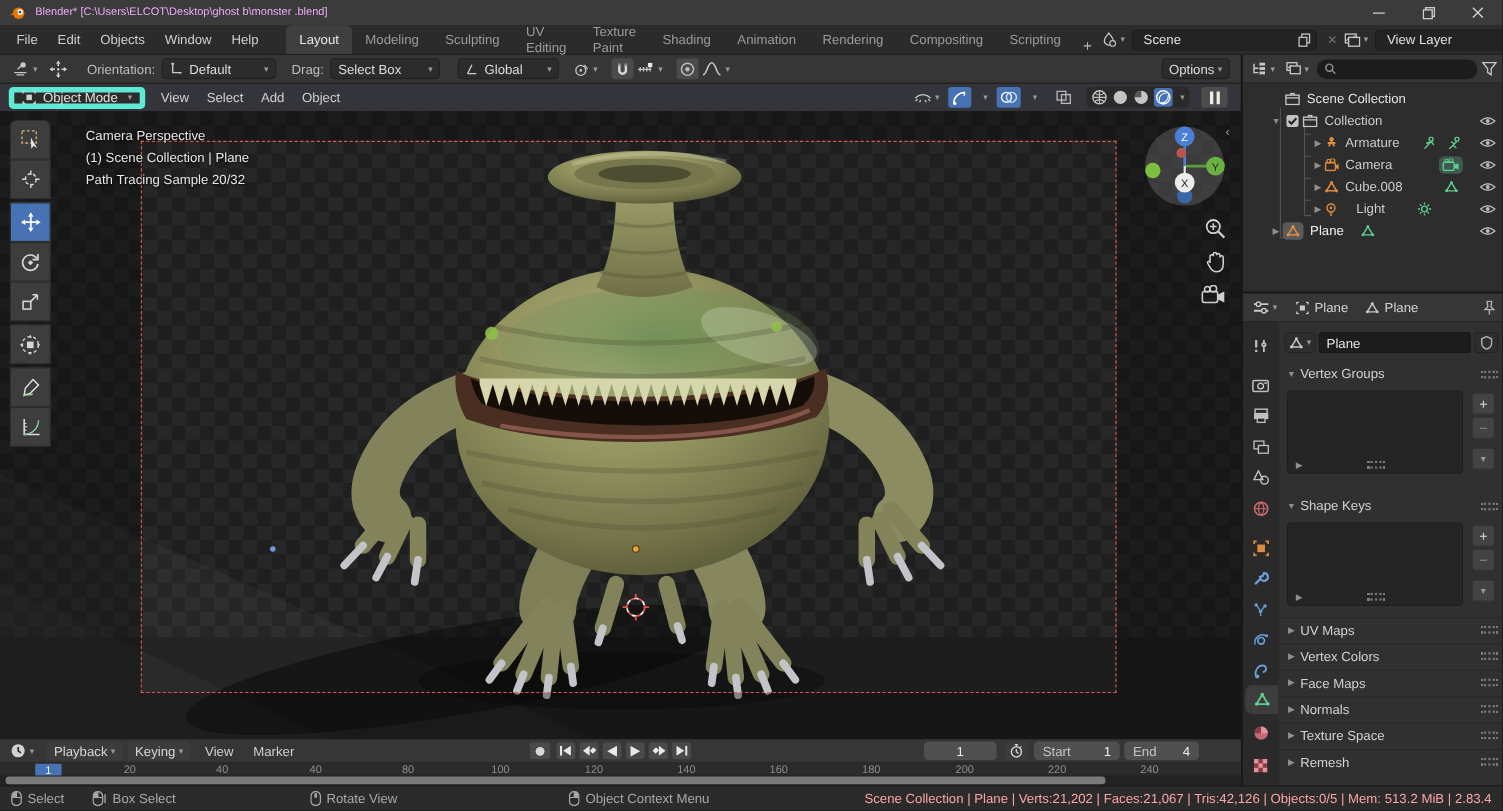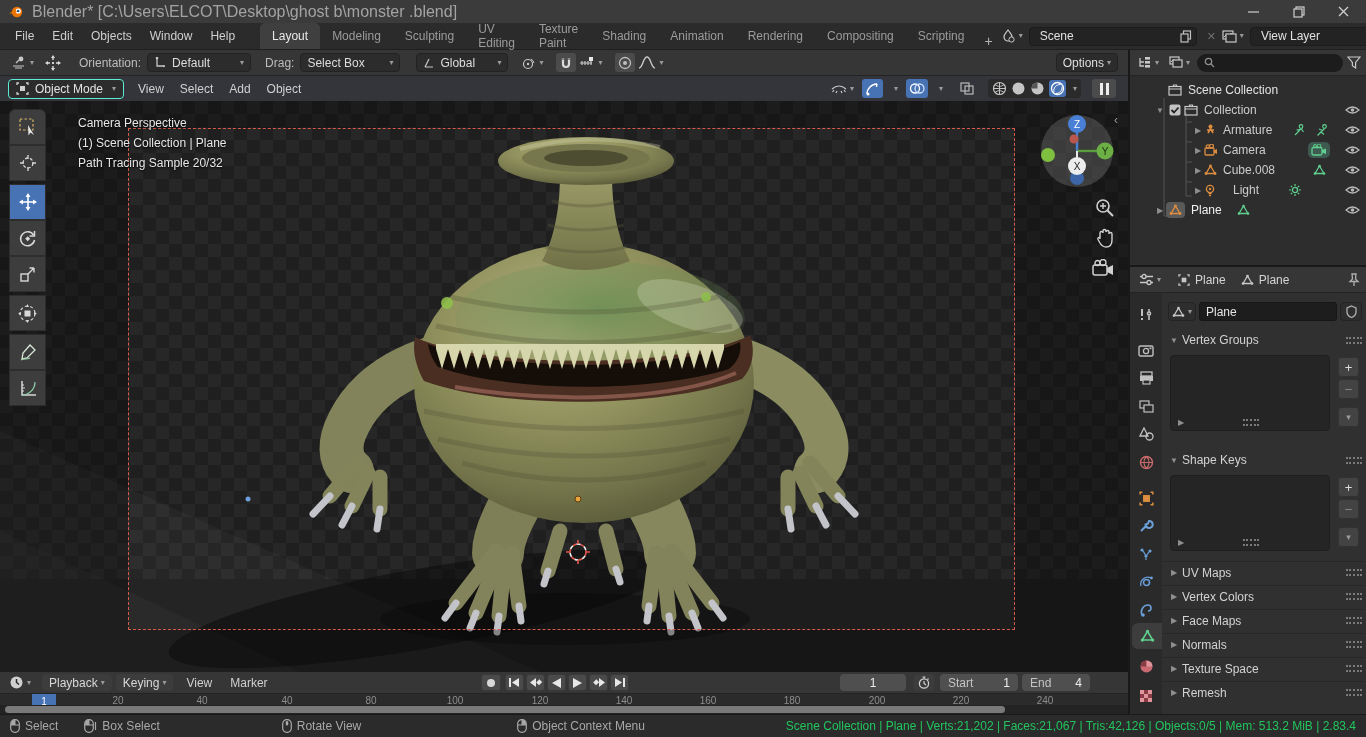--- a/index.html
+++ b/index.html
@@ -6,21 +6,21 @@
 html,body{background:#111}
 .app{position:relative;width:1366px;height:737px;overflow:hidden;background:#2b2b2b;
   font-family:"Liberation Sans",sans-serif;font-size:12px;color:#d4d4d4;-webkit-font-smoothing:antialiased}
 .abs{position:absolute}
 .flex{display:flex;align-items:center}
 .chev{font-size:8px;color:#9a9a9a;margin-left:3px;line-height:1}
 svg{display:block}
 
 
 .titlebar{left:0;top:0;width:1366px;height:23px;background:#3b3b3b;display:flex;align-items:center;padding-left:8px}
-.titlebar .title{color:#a3a3a3;font-size:16px;margin-left:8px}
+.titlebar .title{color:#f0abfc;font-size:10px;margin-left:8px}
 .wincontrols{margin-left:auto;display:flex;height:100%}
 .winbtn{width:45px;height:100%;display:flex;align-items:center;justify-content:center;color:#cfcfcf}
 
 
 .topbar{left:0;top:23px;width:1366px;height:27px;background:#2b2b2b;border-bottom:1px solid #1f1f1f;display:flex;align-items:center;padding:0 6px}
 .menu-item{padding:0 9px;color:#cfcfcf}
 .wstabs{display:flex;align-items:flex-end;height:100%;margin-left:16px}
 .wstab{padding:5px 12px;color:#9b9b9b;height:100%;display:flex;align-items:center}
 .wstab.active{background:#3f3f3f;color:#e8e8e8;border-radius:5px 5px 0 0}
 .plus-tab{color:#b5b5b5;padding:0 8px;font-size:14px}
@@ -32,21 +32,21 @@
 .toolsettings{left:0;top:50px;width:1128px;height:26px;background:#363636;border-bottom:1px solid #232323;display:flex;align-items:center;padding:0 8px}
 .ts-label{color:#bdbdbd;margin:0 6px 0 14px}
 .dd{display:flex;align-items:center;background:#2c2c2c;border:1px solid #222;border-radius:4px;height:19px;padding:0 6px;color:#ddd;white-space:nowrap}
 .iconbtn{display:flex;align-items:center;justify-content:center;height:19px;padding:0 3px;border-radius:3px}
 .tgl{background:#4b4b4b}
 
 
 .viewport{left:0;top:76px;width:1128px;height:596px;background:#1d1d1d;overflow:hidden}
 .vp-header{position:absolute;left:0;top:0;width:100%;height:25px;background:#33353a;display:flex;align-items:center;padding:0 8px;z-index:30}
 .vp-menu{color:#d0d0d0;margin:0 8px}
-.modechip{display:flex;align-items:center;background:#2c2c2c;border:1px solid #5eead4;border-radius:4px;height:20px;padding:0 7px;color:#e2e2e2}
+.modechip{display:flex;align-items:center;background:#2c2c2c;border:5px solid #5eead4;border-radius:4px;height:20px;padding:0 7px;color:#e2e2e2}
 .vp-body{position:absolute;left:0;top:25px;width:1128px;height:478px;
   background:repeating-conic-gradient(#272727 0% 25%, #1f1f1f 0% 50%) 0 0/26px 26px}
 .cam-frame{position:absolute;left:128px;top:27px;width:887px;height:502px;
   border:1px dashed #d85a4c;box-shadow:0 0 0 2000px rgba(8,8,8,.34);z-index:5}
 .vp-overlay-text{position:absolute;left:78px;top:12px;z-index:20;color:#e8e8e8;line-height:20px;text-shadow:0 1px 2px #000}
 .toolbar{position:absolute;left:9px;top:8px;z-index:25;display:flex;flex-direction:column}
 .toolbtn{width:37px;height:36px;background:#3d3d3d;border:1px solid #2d2d2d;display:flex;align-items:center;justify-content:center;border-radius:0}
 .toolbtn:first-child{border-radius:6px 6px 0 0}
 .toolbtn.active{background:#4772b3}
 .tb-gap{height:3px}
@@ -84,21 +84,21 @@
 .field{position:absolute;top:2px;height:17px;background:#4f4f4f;border-radius:4px;color:#ececec;display:flex;align-items:center;justify-content:center}
 .ruler{position:absolute;left:0;top:22px;width:1128px;height:20px;background:#2b2b2b;overflow:hidden}
 .rnum{position:absolute;top:1px;color:#8e8e8e;font-size:10px;width:30px;text-align:center}
 .marker1{position:absolute;left:32px;top:0;width:24px;height:15px;background:#4772b3;border-radius:0 0 5px 5px;color:#fff;font-size:10px;display:flex;align-items:center;justify-content:center}
 .scrolltrack{position:absolute;left:0;bottom:0;width:1128px;height:9px;background:#232323}
 .scrollbar{position:absolute;left:5px;bottom:1px;width:1000px;height:7px;background:#7a7a7a;border-radius:4px}
 
 
 .statusbar{left:0;top:714px;width:1366px;height:23px;background:#2b2b2b;border-top:1px solid #1a1a1a;display:flex;align-items:center;color:#a8a8a8;padding:0 10px}
 .hint{display:flex;align-items:center;gap:5px;margin-right:26px}
-.stats{margin-left:auto;color:#22c55e;white-space:nowrap}
+.stats{margin-left:auto;color:#fca5a5;white-space:nowrap}
 </style>
 </head>
 <body>
 
 <div class="app">
 
   <div class="titlebar abs">
     <svg width="16" height="16" viewBox="0 0 16 16">
         <circle cx="9" cy="8" r="5.2" fill="#ea7600"></circle>
         <circle cx="10.2" cy="7" r="2.6" fill="#fff"></circle>

